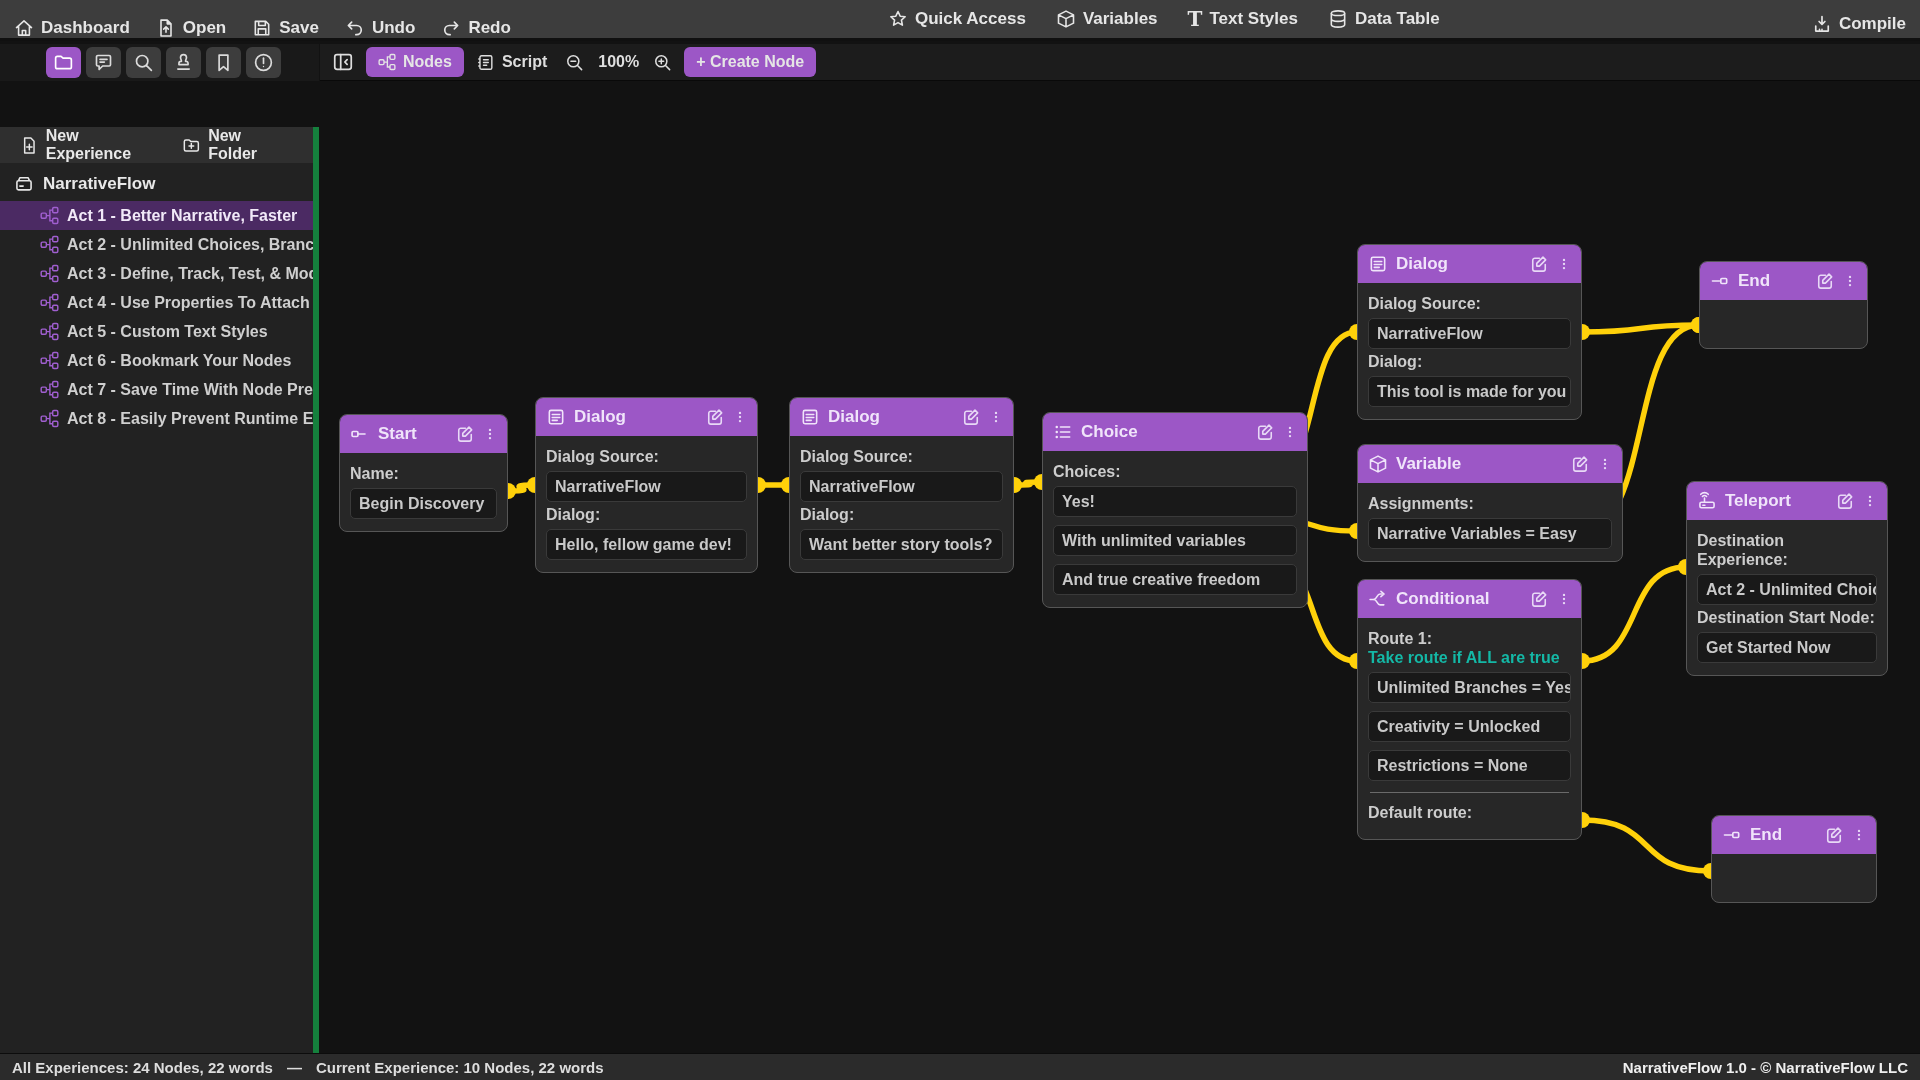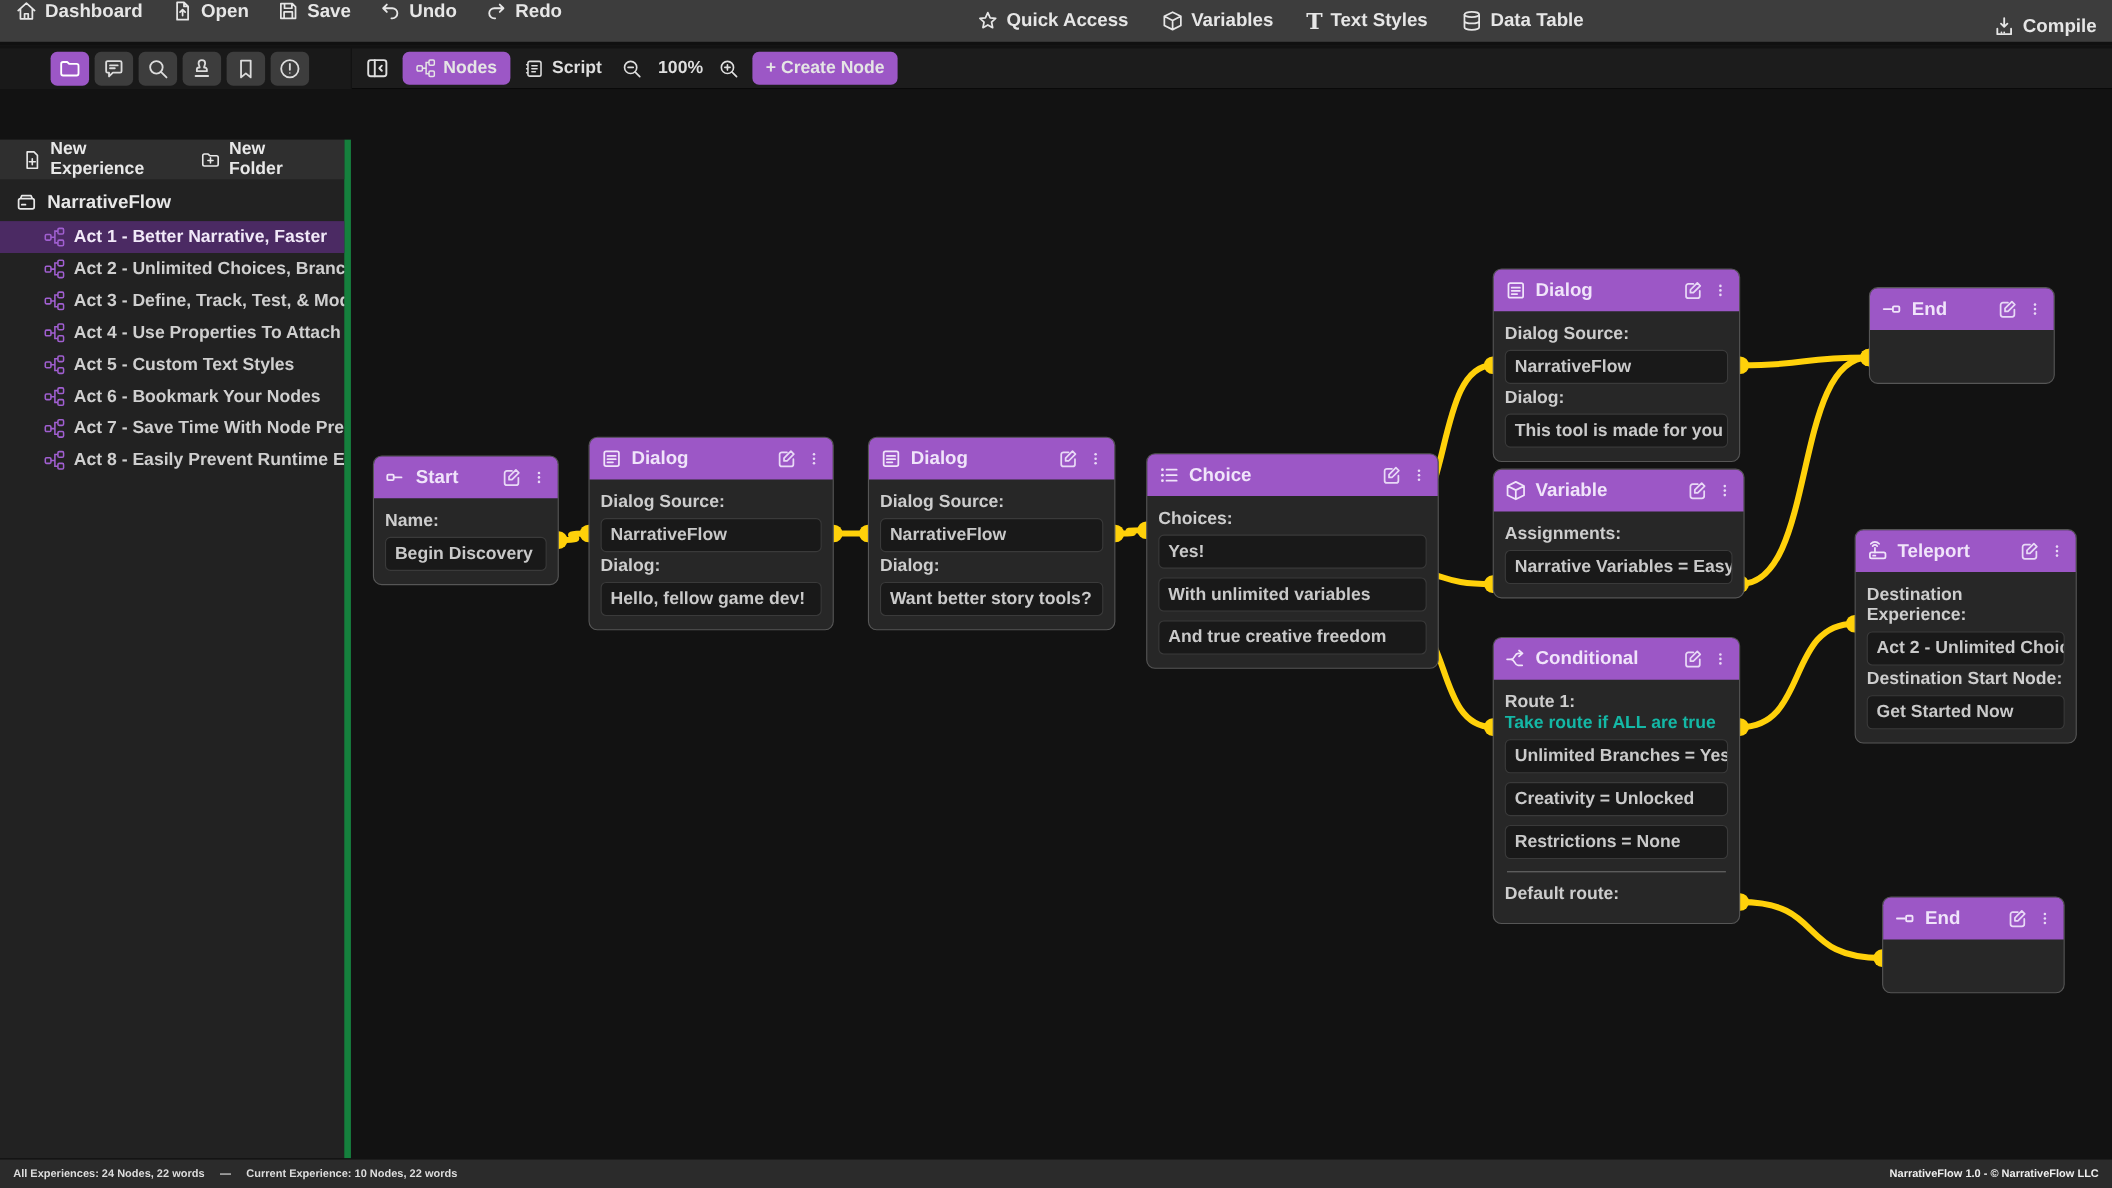--- a/index.html
+++ b/index.html
@@ -4,21 +4,21 @@
 <style>
   html,body{margin:0;padding:0;background:#000;}
   *{box-sizing:border-box;}
   #app{position:relative;width:1920px;height:1080px;overflow:hidden;
        font-family:"Liberation Sans","DejaVu Sans",sans-serif;font-weight:700;
        color:#e2e2e2;background:#121212;-webkit-font-smoothing:antialiased;}
 
   
   #menubar{position:absolute;left:0;top:0;width:1920px;height:41px;background:#3d3d3d;
            border-bottom:3px solid #101010;display:flex;align-items:center;}
-  #menu-left{position:absolute;left:14px;top:0;height:38px;align-items:flex-start;display:flex;gap:26px;}
+  #menu-left{position:absolute;left:14px;top:0;height:38px;align-items:flex-end;display:flex;gap:26px;}
   #menu-center{position:absolute;left:888px;top:0;height:38px;display:flex;align-items:center;gap:30px;}
   #menu-right{position:absolute;right:14px;top:0;height:48px;display:flex;align-items:center;}
   .mitem{display:flex;align-items:center;gap:7px;font-size:17px;color:#e6e6e6;cursor:default;}
   .mitem svg{width:20px;height:20px;}
   .serifT{font-family:"DejaVu Serif","Liberation Serif",serif;font-size:20px;line-height:20px;font-weight:700;}
 
   
   #sidestrip{position:absolute;left:0;top:44px;width:319px;height:37px;background:#191919;
              display:flex;align-items:center;gap:5px;padding-left:46px;}
   .tool-sq{width:35px;height:31px;background:#3d3d3d;border-radius:6px;display:flex;
@@ -65,21 +65,21 @@
   .nlabel{font-size:16px;color:#cdcdcd;line-height:19px;margin:3px 0 5px;}
   .nrule{font-size:16px;color:#14b8a6;line-height:19px;margin:0 0 5px;}
   .nfield{background:#191919;border:1px solid #3a3a3a;border-radius:5px;padding:5px 8px;
           font-size:16px;color:#c9c9c9;line-height:19px;white-space:nowrap;overflow:hidden;}
   .nfield + .nfield{margin-top:8px;}
   .ndivider{border:none;border-top:1px solid #6a6a6a;margin:11px 2px 10px;}
   .nbody-empty{height:48px;}
 
   
   #statusbar{position:absolute;left:0;top:1053px;width:1920px;height:27px;background:#2b2b2b;
-             display:flex;align-items:center;font-size:10px;color:#dddddd;border-top:1px solid #0c0c0c;}
+             display:flex;align-items:center;font-size:15px;color:#dddddd;border-top:1px solid #0c0c0c;}
   #status-left{display:flex;gap:14px;padding-left:12px;align-items:center;}
   #status-right{margin-left:auto;padding-right:12px;color:#efefef;}
   .hidden-defs{position:absolute;width:0;height:0;overflow:hidden;}
 </style>
 </head>
 <body>
 
 <svg class="hidden-defs" xmlns="http://www.w3.org/2000/svg">
   <defs>
     <g id="i-home">
@@ -571,21 +571,21 @@
         <svg class="hicon" viewBox="0 0 24 24">
             <use href="#i-edit"></use>
           </svg>
         <svg class="hicon kebab" viewBox="0 0 24 24">
             <use href="#i-kebab"></use>
           </svg>
       </div>
       <div class="nbody nbody-empty"></div>
     </div>
 
-    <div class="node" style="left:1037px;top:345px;width:229px">
+    <div class="node" style="left:1037px;top:363px;width:266px">
       <div class="nhead">
         <svg class="nicon" viewBox="0 0 24 24">
             <use href="#i-cube"></use>
           </svg>
         <span class="ntitle">Variable</span>
         <span class="nspacer"></span>
         <svg class="hicon" viewBox="0 0 24 24">
             <use href="#i-edit"></use>
           </svg>
         <svg class="hicon kebab" viewBox="0 0 24 24">

